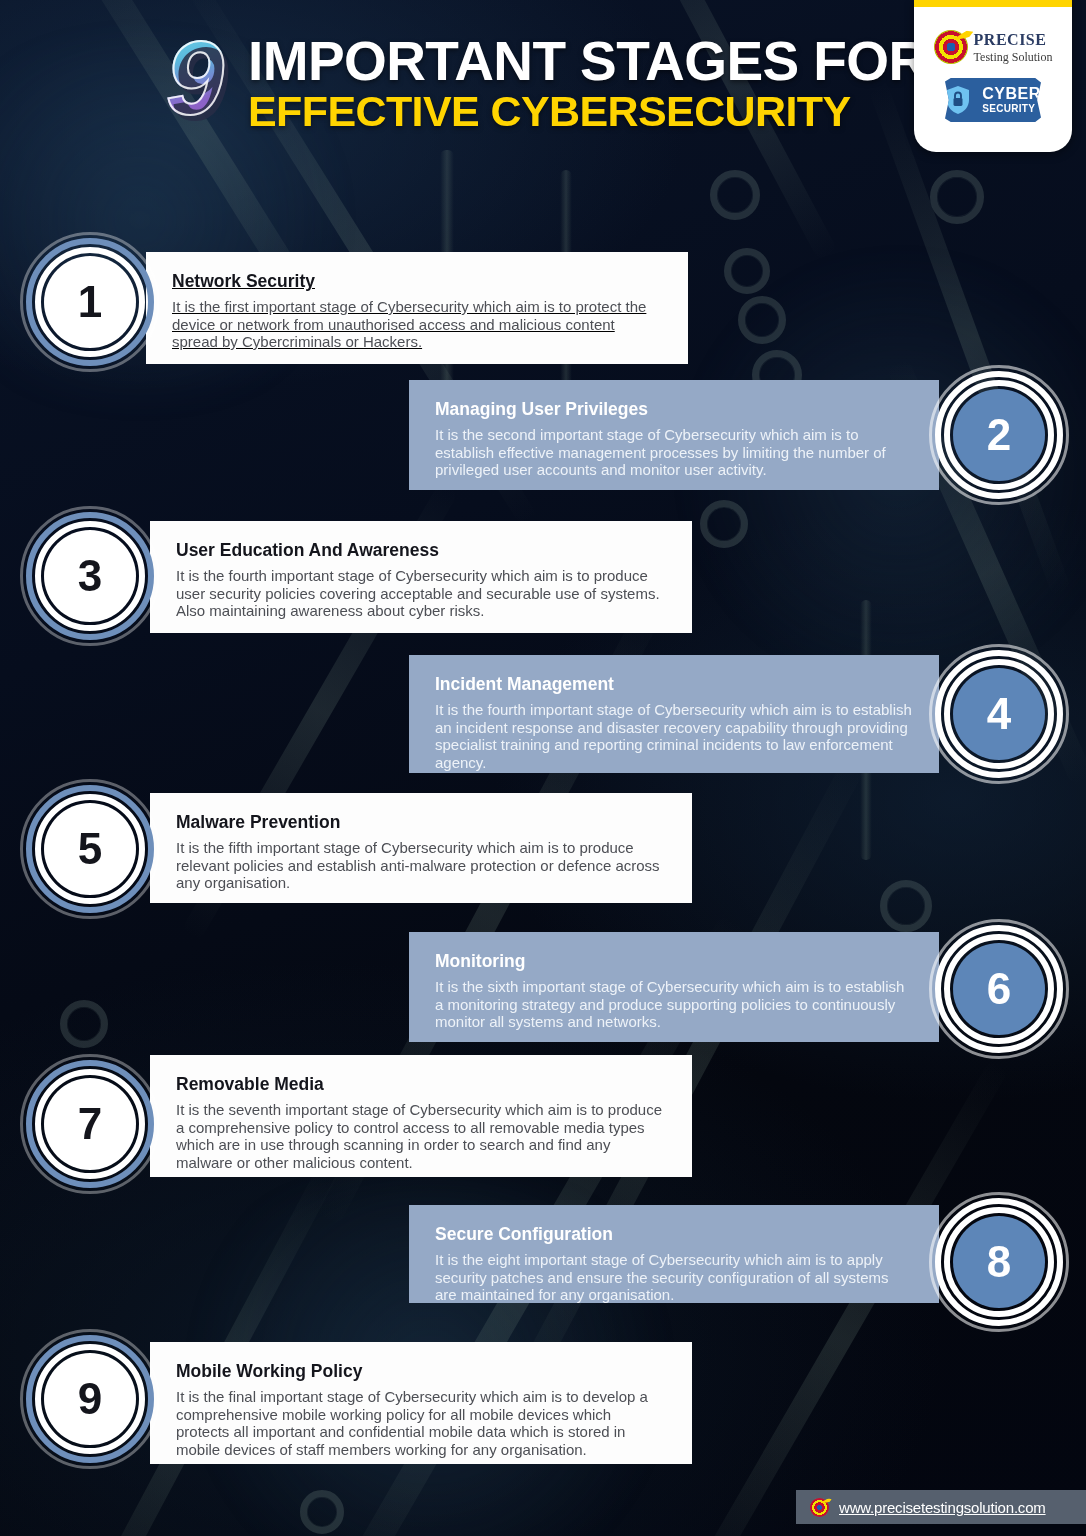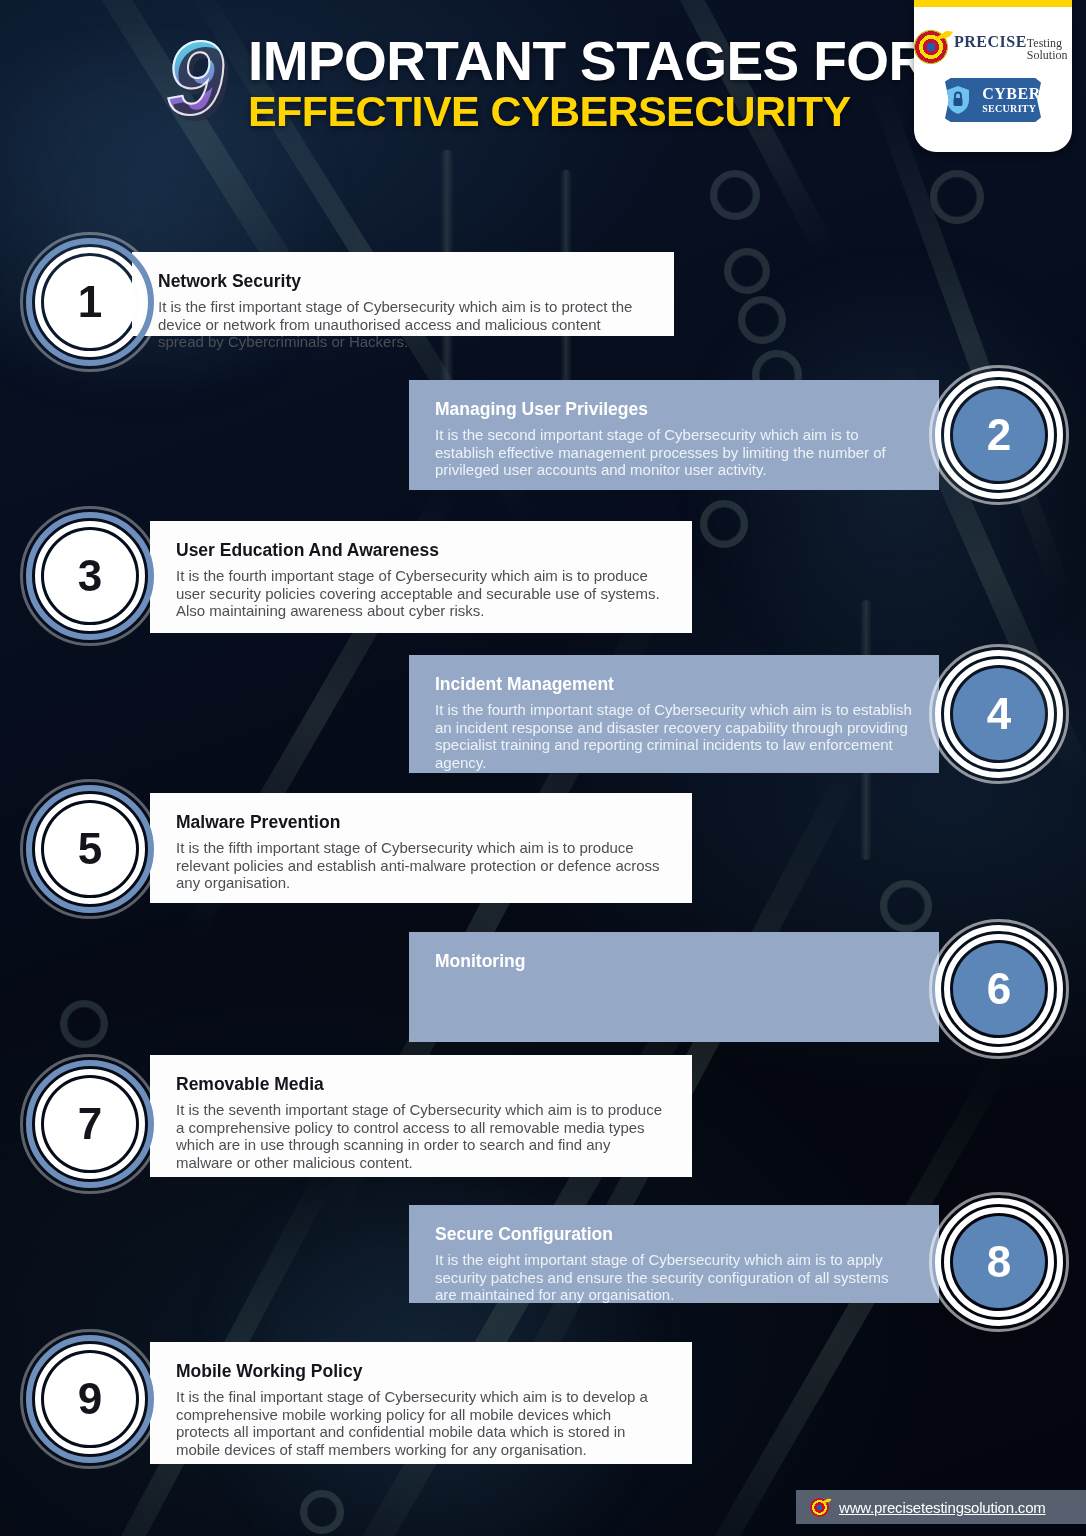--- a/index.html
+++ b/index.html
@@ -41,28 +41,27 @@
   
   .header{position:absolute;left:0;top:0;width:1086px;height:168px;}
   .logo-card{
     position:absolute;right:14px;top:0;width:158px;height:152px;
     background:#ffffff;border-radius:0 0 22px 22px;
     box-shadow:0 2px 10px rgba(0,0,0,.45);
     display:flex;flex-direction:column;align-items:center;justify-content:center;gap:14px;
   }
   .logo-card .ybar{position:absolute;left:0;top:0;width:100%;height:7px;background:#ffd400;}
   .brand{display:flex;align-items:center;gap:6px;}
-  .brand-text{display:flex;flex-direction:row;line-height:1;}
+  .brand-text{display:flex;flex-direction:column;line-height:1;}
   .brand-main{font-family:"Liberation Serif",serif;font-size:16px;letter-spacing:.5px;color:#2b3c63;font-weight:700;}
   .brand-sub{font-family:"Liberation Serif",serif;font-size:12px;color:#3b3b3b;text-align:left;margin-top:3px;}
   .cyber-badge{
     position:relative;width:96px;height:44px;background:#2b5f9e;
     display:flex;align-items:center;justify-content:center;gap:11px;
     clip-path:polygon(0 8%,6% 0,94% 0,100% 10%,96% 50%,100% 90%,94% 100%,6% 100%,0 92%,4% 50%);
-    font-family:Liberation Serif, serif;
   }
   .cyber-words{display:flex;flex-direction:column;line-height:1;color:#fff;}
   .cyber-1{font-size:16px;font-weight:700;letter-spacing:.5px;}
   .cyber-2{font-size:10px;font-weight:700;letter-spacing:.3px;margin-top:2px;}
 
   .big9{
     position:absolute;left:166px;top:28px;width:80px;height:110px;
     font-size:104px;font-weight:700;line-height:100px;font-style:italic;
     background:linear-gradient(165deg,#6fd4e8 0%,#5ab8dd 28%,#8a63c8 62%,#a24fb5 100%);
     -webkit-background-clip:text;background-clip:text;color:transparent;
@@ -210,21 +209,21 @@
         </svg>
         <div class="cyber-words">
           <div class="cyber-1">CYBER</div>
           <div class="cyber-2">SECURITY</div>
         </div>
       </div>
     </div>
   </div>
 
   <div class="stage" style="left:0;top:238px;width:1086px;height:130px;">
-    <div class="card left" style="left:132px;top:14px;width:542px;height:84px;">
+    <div class="card left" style="left:146px;top:14px;width:542px;height:112px;text-decoration:underline;">
       <p class="ttl">Network Security</p>
       <p class="body">It is the first important stage of Cybersecurity which aim is to protect the device or network from unauthorised access and malicious content spread by Cybercriminals or Hackers.</p>
     </div>
     <div class="badge dark" style="left:26px;top:0px;">
       <div class="ring-mid"></div>
         <div class="ring-outer"></div>
         <div class="ring-white"></div>
       <div class="core">1</div>
     </div>
   </div>
@@ -277,20 +276,21 @@
       <div class="ring-mid"></div>
         <div class="ring-outer"></div>
         <div class="ring-white"></div>
       <div class="core">5</div>
     </div>
   </div>
 
   <div class="stage" style="left:0;top:920px;width:1086px;height:140px;">
     <div class="card right" style="left:409px;top:12px;width:530px;height:110px;">
       <p class="ttl">Monitoring</p>
+      <p class="body">It is the sixth important stage of Cybersecurity which aim is to establish a monitoring strategy and produce supporting policies to continuously monitor all systems and networks.</p>
     </div>
     <div class="badge blue" style="left:935px;top:5px;">
       <div class="ring-mid"></div>
         <div class="ring-outer"></div>
         <div class="ring-white"></div>
       <div class="core">6</div>
     </div>
   </div>
 
   <div class="stage" style="left:0;top:1055px;width:1086px;height:145px;">

